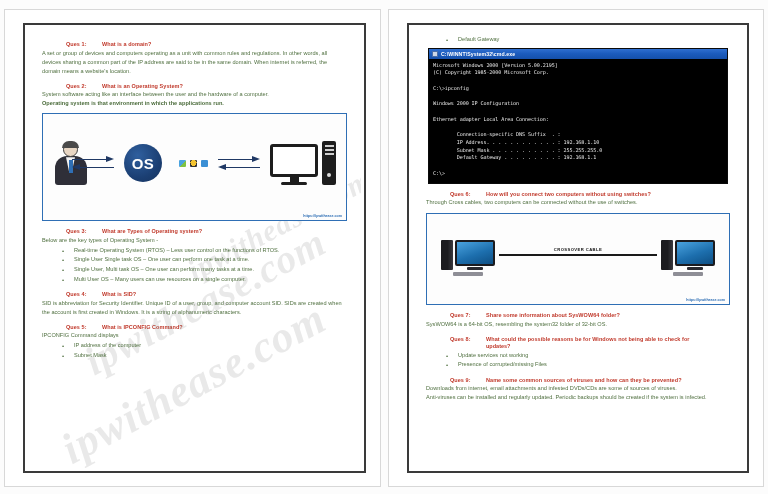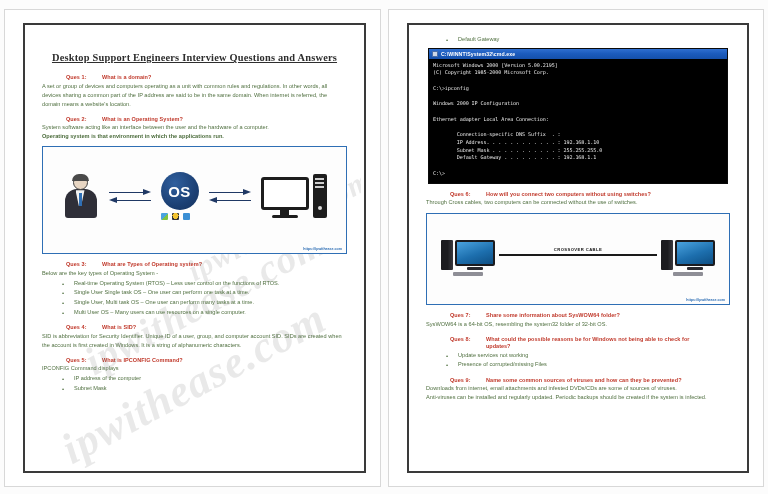--- a/index.html
+++ b/index.html
@@ -146,21 +146,21 @@
 
   .os-circle {
     width: 38px; height: 38px; border-radius: 50%;
     background: radial-gradient(circle at 36% 30%, #2f5f9e 0%, #1b3f73 62%, #16325c 100%);
     color: #ffffff;
     font-family: "Liberation Sans", sans-serif;
     font-weight: bold; font-size: 15px;
     display: flex; align-items: center; justify-content: center;
     letter-spacing: .5px;
   }
-  .os-stack { display: flex; flex-direction: column; gap: 3px; }
+  .os-stack { display: flex; flex-direction: row; align-items: center; gap: 17px; }
   .os-icons { display: flex; gap: 4px; }
   .os-icons i { width: 7px; height: 7px; display: block; border-radius: 1px; font-style: normal; }
   .ico-win { background: linear-gradient(135deg,#4aa3df 0 50%, #7fc242 50% 100%); }
   .ico-lin { background: radial-gradient(circle at 50% 40%, #f4c430 0 55%, #333 56%); border-radius: 50%; }
   .ico-mac { background: #3b8fd4; border-radius: 2px 2px 1px 1px; }
 
   
   .person { width: 36px; height: 46px; position: relative; }
   .person .head-c { position: absolute; left: 10px; top: 2px; width: 15px; height: 15px; border-radius: 50%; background: #e8d6c3; border: 1px solid #3d3d3d; }
   .person .hair { position: absolute; left: 9px; top: 1px; width: 17px; height: 7px; border-radius: 9px 9px 0 0; background: #4a4a4a; }
@@ -229,21 +229,20 @@
 <div id="stage">
 
   <div id="page-left-outer" class="page-outer">
     <div class="page-frame">
       <div class="page-inner">
 
         <div class="watermark" id="wm-l3">ipwithease.com</div>
         <div class="watermark" id="wm-l1">ipwithease.com</div>
         <div class="watermark" id="wm-l2">ipwithease.com</div>
 
-        <div class="doc-title">Desktop Support Engineers Interview Questions and Answers</div>
 
         <div class="q-line">
           <span class="qnum">Ques 1:</span><span>What is a domain?</span>
         </div>
         <div class="a-line">A set or group of devices and computers operating as a unit with common rules and regulations. In other words, all devices sharing a common part of the IP address are said to be in the same domain. When internet is referred, the domain means a website's location.</div>
 
         <div class="q-line">
           <span class="qnum">Ques 2:</span><span>What is an Operating System?</span>
         </div>
         <div class="a-line">System software acting like an interface between the user and the hardware of a computer.</div>

